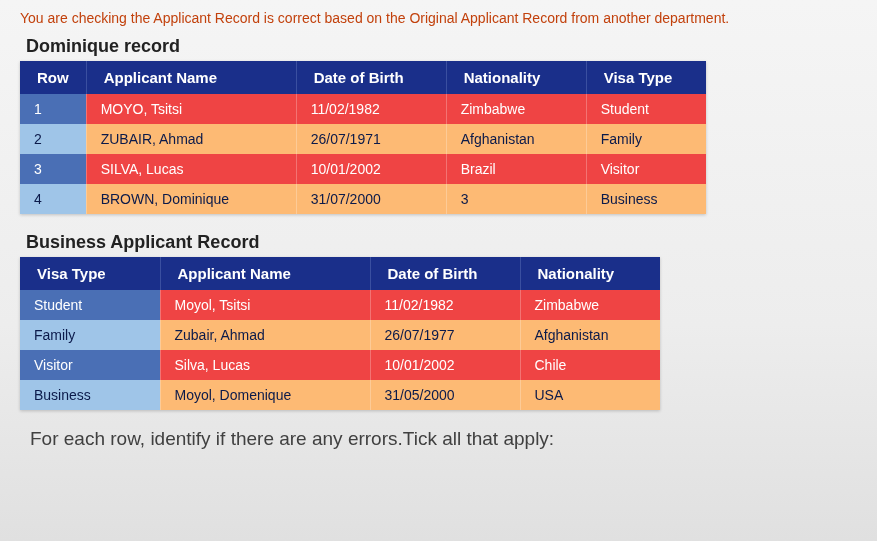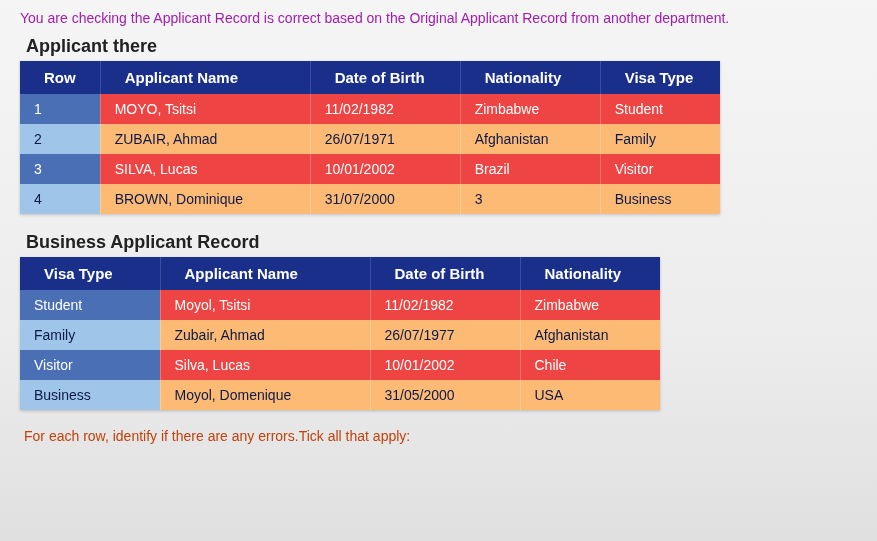--- a/index.html
+++ b/index.html
@@ -7,39 +7,39 @@
     font-family: Arial, Helvetica, sans-serif;
     background: linear-gradient(180deg, #f5f5f5 0%, #ededed 60%, #e0e0e0 100%);
     width: 877px;
     height: 541px;
     padding: 10px 20px;
     color: #222;
   }
   .intro {
     font-size: 14px;
     margin-bottom: 10px;
-    color: #a21caf;
+    color: #c2410c;
   }
   .section-title {
     font-size: 18px;
     font-weight: bold;
     margin: 6px 0 4px 6px;
     color: #222;
   }
   table {
     border-collapse: collapse;
     margin-bottom: 18px;
     box-shadow: 0 1px 3px rgba(0,0,0,0.2);
   }
   th {
     background: #1a2f8a;
     color: #fff;
     font-weight: bold;
     text-align: left;
-    padding: 8px 24px;
+    padding: 8px 17px;
     font-size: 15px;
     border-right: 1px solid #3a4fa0;
   }
   th:last-child { border-right: none; }
   td {
     padding: 7px 14px;
     font-size: 14px;
     color: #0b1a4a;
     border-right: 1px solid rgba(255,255,255,0.25);
   }
@@ -51,32 +51,32 @@
   .table1 th:nth-child(1) { width: 55px; }
   .table1 th:nth-child(2) { width: 210px; }
   .table1 th:nth-child(3) { width: 150px; }
   .table1 th:nth-child(4) { width: 140px; }
   .table1 th:nth-child(5) { width: 120px; }
   .table2 th:nth-child(1) { width: 140px; }
   .table2 th:nth-child(2) { width: 210px; }
   .table2 th:nth-child(3) { width: 150px; }
   .table2 th:nth-child(4) { width: 140px; }
   .footer-text {
-    font-size: 14px;
+    font-size: 19px;
     margin-top: 6px;
-    margin-left: 4px;
-    color: #c2410c;
+    margin-left: 10px;
+    color: #404040;
   }
 </style>
 </head>
 <body>
 
 <p class="intro">You are checking the Applicant Record is correct based on the Original Applicant Record from another department.</p>
 
-<h2 class="section-title">Applicant there</h2>
+<h2 class="section-title">Dominique record</h2>
 
 <table class="table1">
   <thead>
     <tr>
       <th>Row</th>
       <th>Applicant Name</th>
       <th>Date of Birth</th>
       <th>Nationality</th>
       <th>Visa Type</th>
     </tr>

